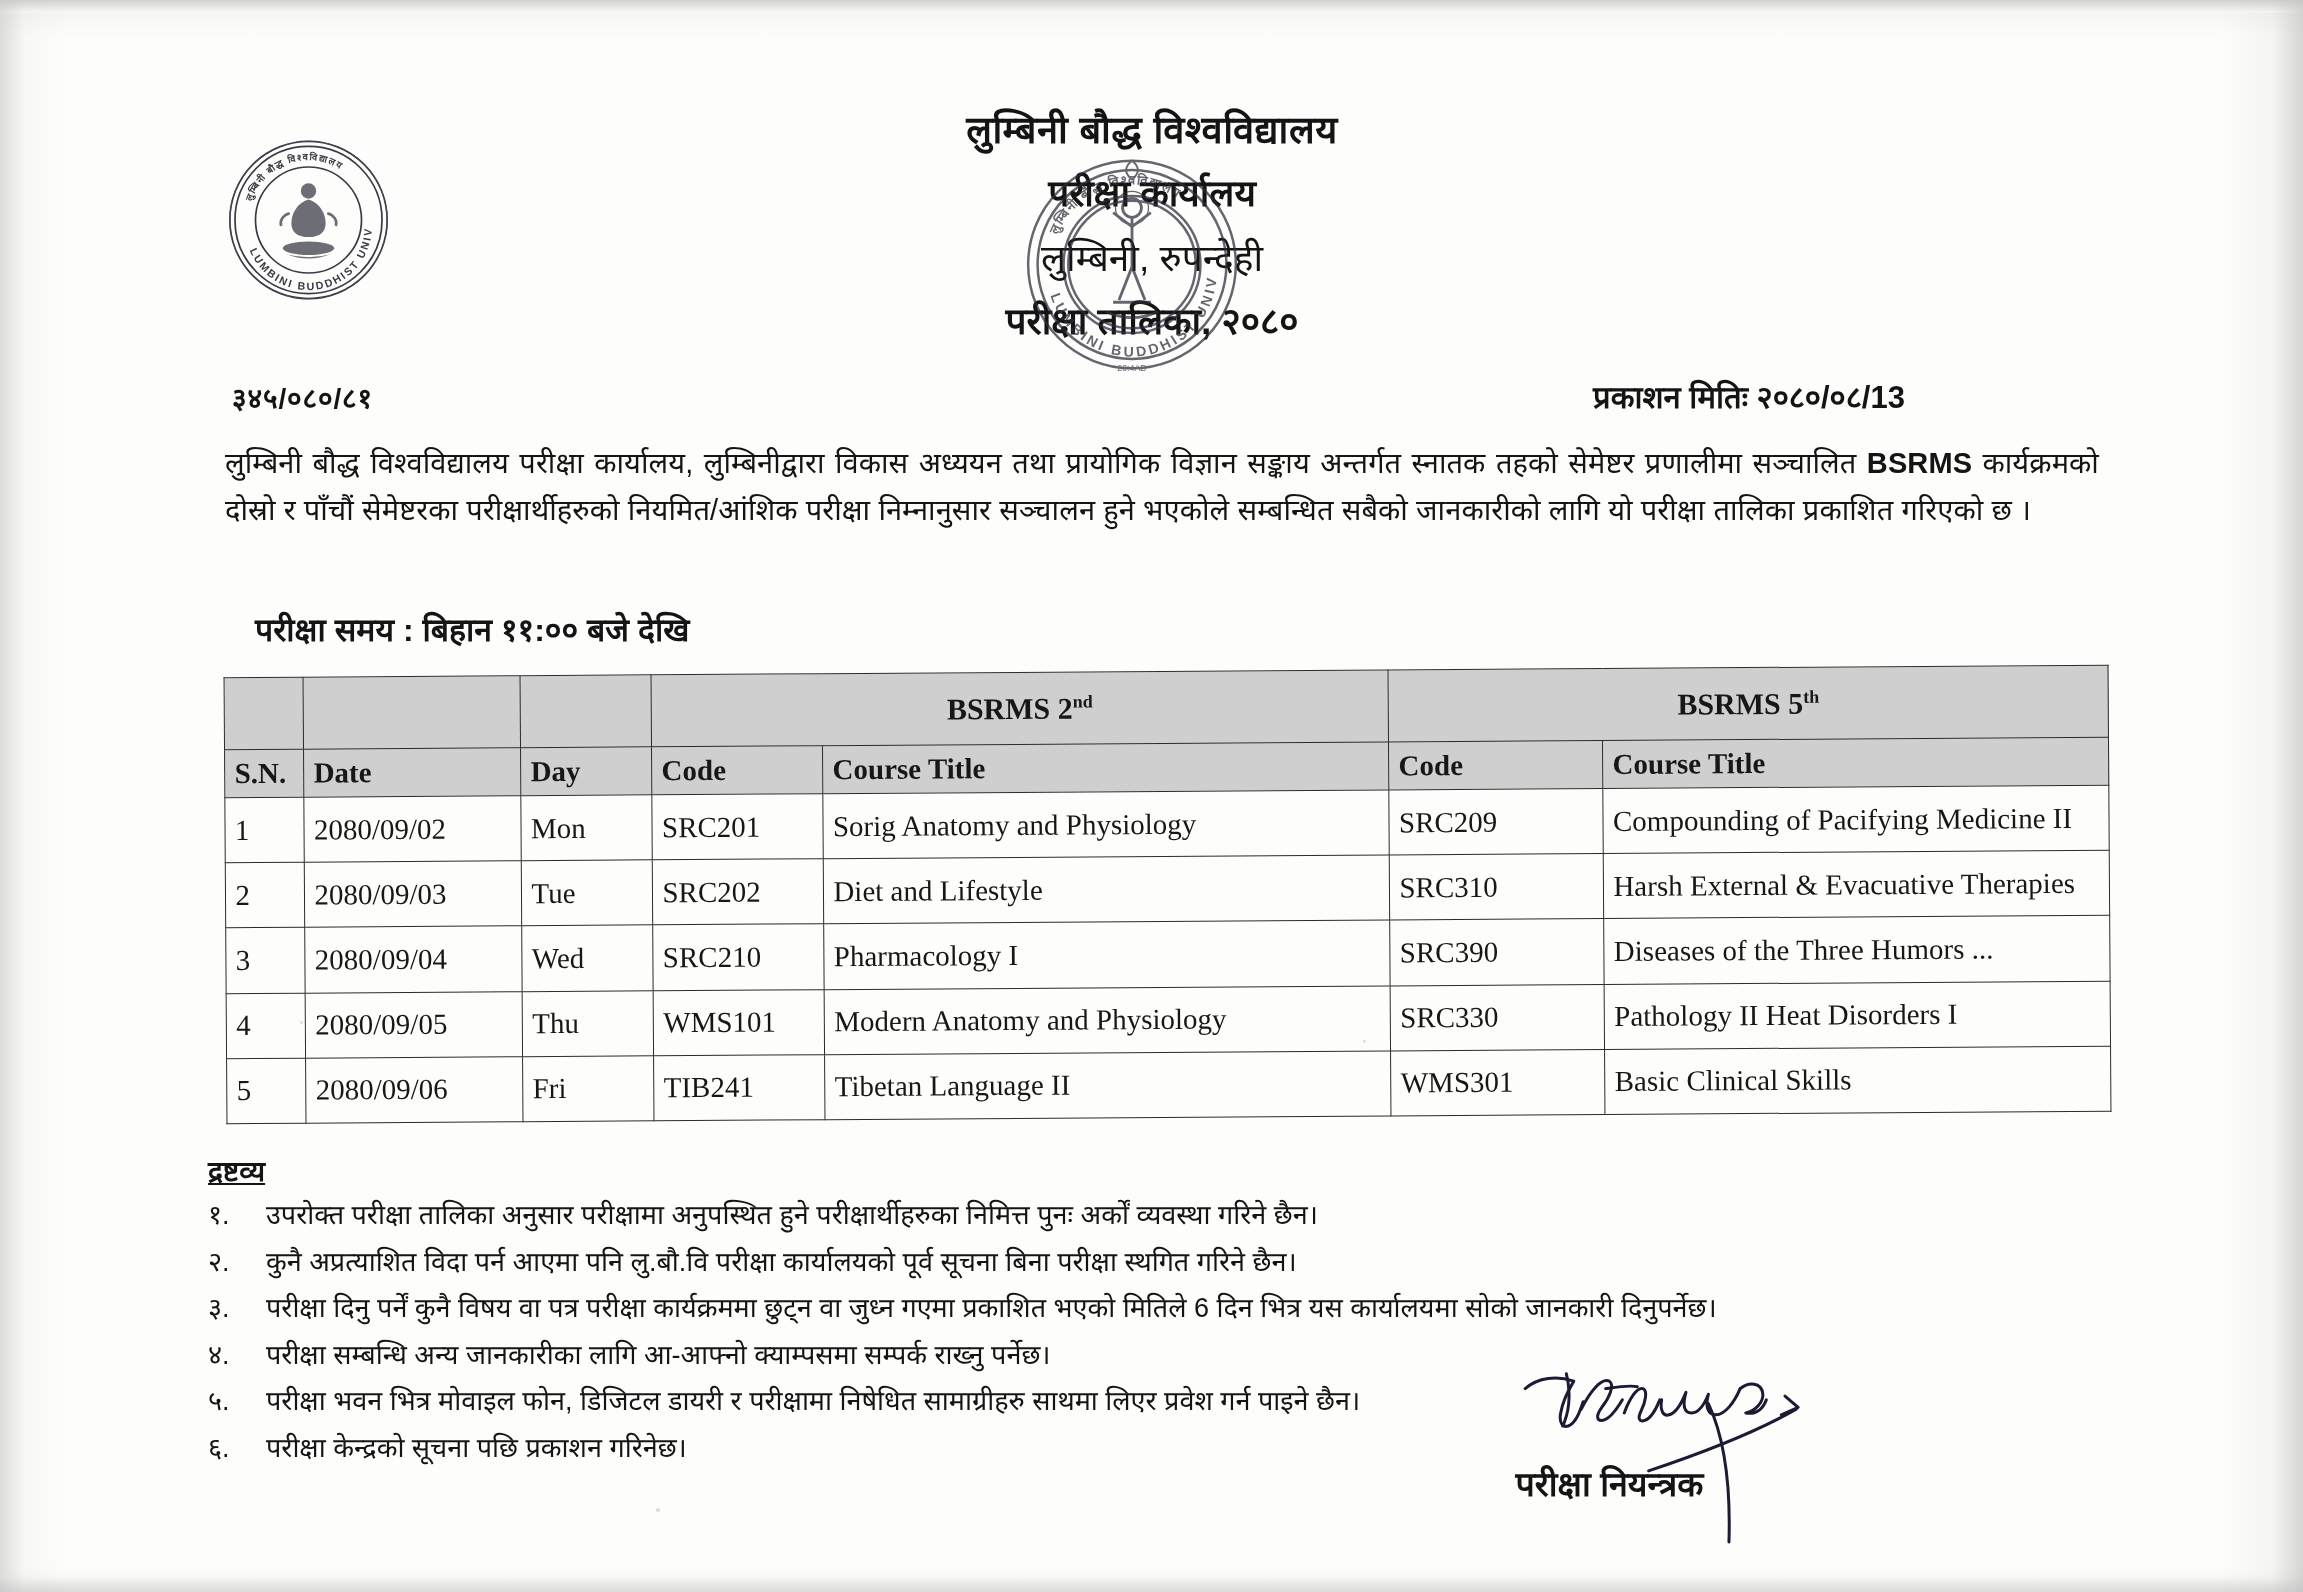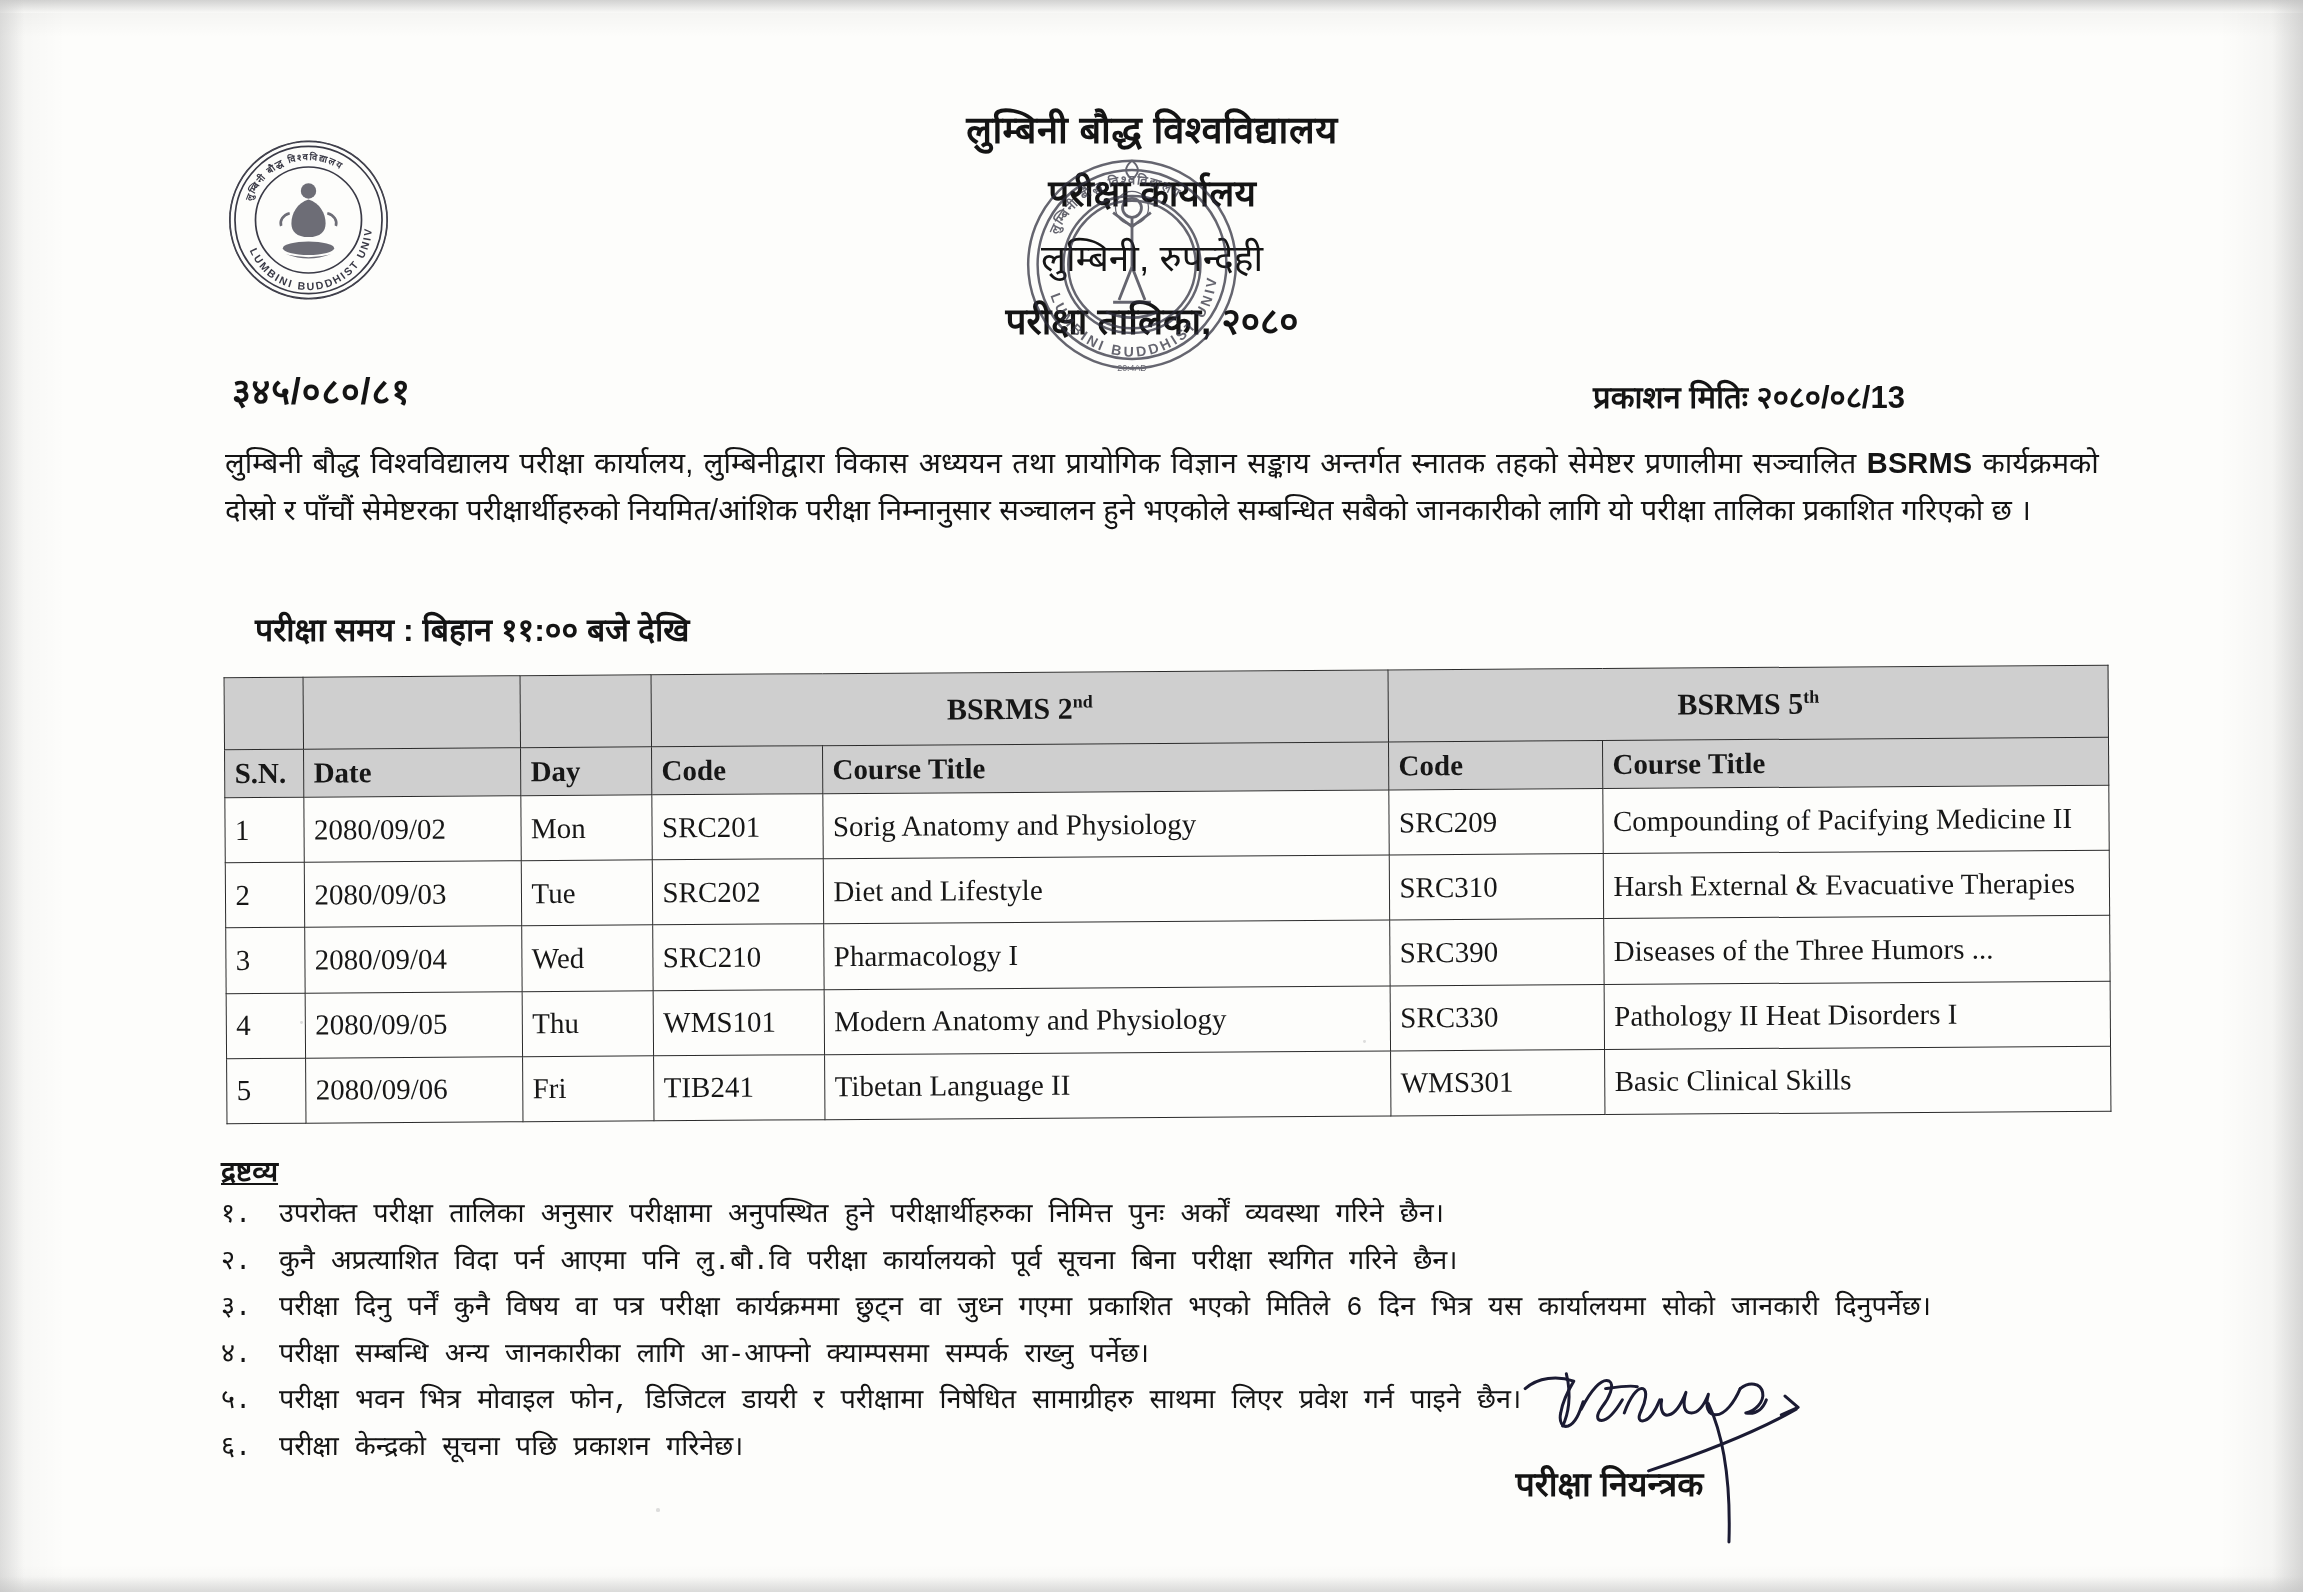--- a/index.html
+++ b/index.html
@@ -78,23 +78,23 @@
     position: absolute;
     left: 1014px; top: 142px;
     width: 236px; height: 245px;
     opacity: .72;
     pointer-events: none;
   }
   .seal svg { width:100%; height:100%; display:block; }
 
   
   .refno {
-    position: absolute; left: 232px; top: 366px;
-    font-family: "Liberation Sans", "DejaVu Sans", sans-serif;
-    font-size: 36px; font-weight: 600; letter-spacing: 0.9px;
+    position: absolute; left: 232px; top: 378px;
+    font-family: "Liberation Sans", "DejaVu Sans", sans-serif;
+    font-size: 28px; font-weight: 600; letter-spacing: 0.9px;
   }
   .pubdate {
     position: absolute; left: 1593px; top: 375px;
     font-family: "Liberation Sans", "DejaVu Sans", sans-serif;
     font-size: 31px; font-weight: 600;
   }
 
   
   .para {
     position: absolute;
@@ -160,23 +160,23 @@
   .c-date  { width: 217px; }
   .c-day   { width: 131px; }
   .c-code2 { width: 171px; }
   .c-title2{ width: 566px; }
   .c-code5 { width: 214px; }
   .c-title5{ width: 506px; }
 
   
   .notes {
     position: absolute;
-    left: 221px; top: 1151px;
+    left: 208px; top: 1151px;
     width: 1874px;
-    font-family: Liberation Mono, monospace;
+    font-family: Liberation Sans, sans-serif;
   }
   .notes-title {
     font-size: 28px;
     font-weight: 700;
     text-decoration: underline;
     margin-bottom: 8.4px;
   }
   .note-row {
     display: flex;
     align-items: baseline;

